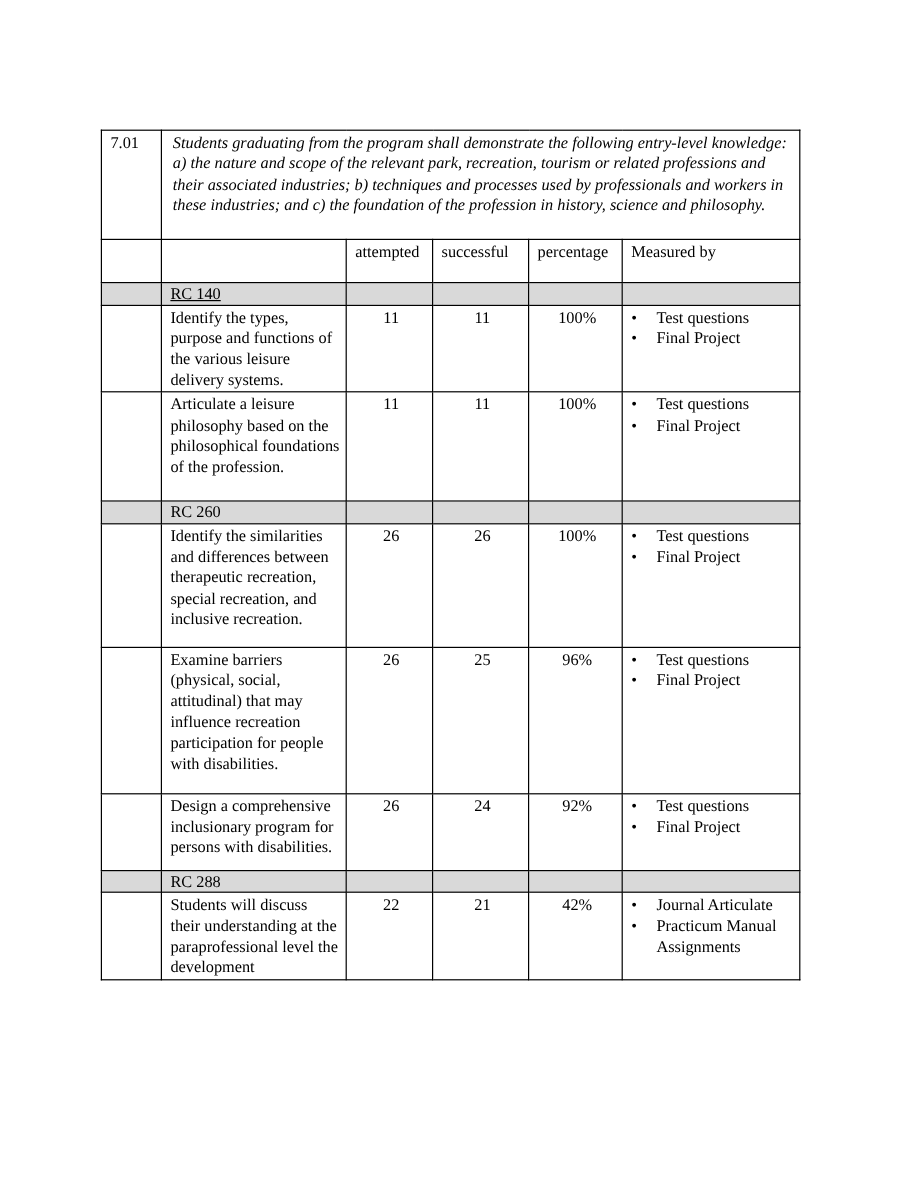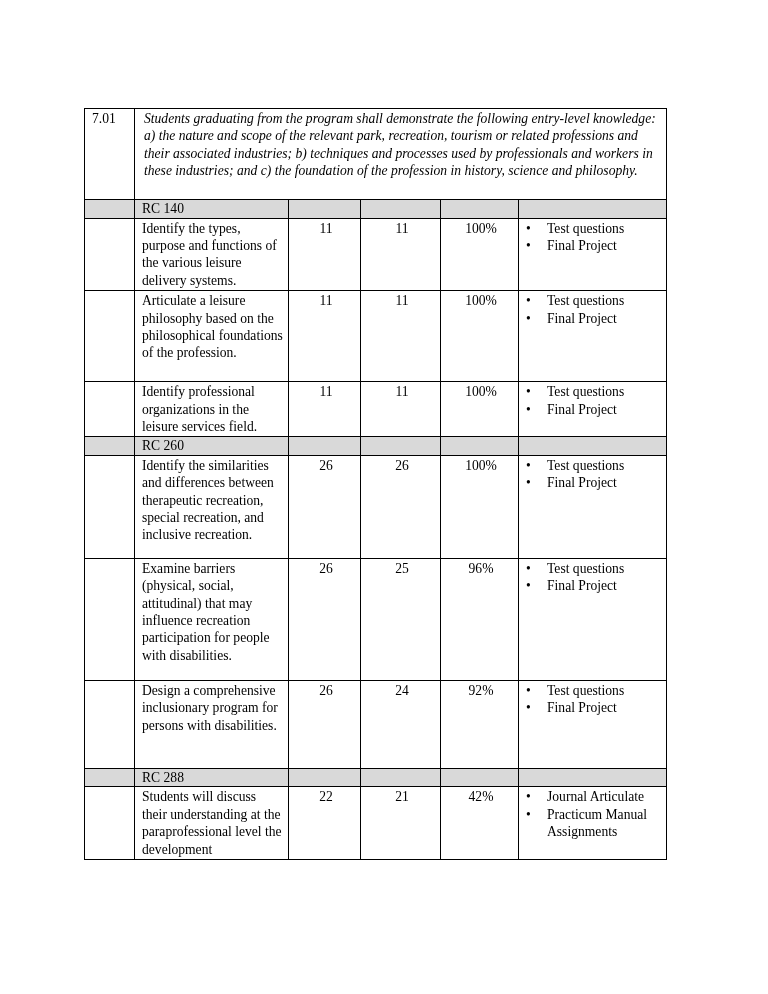--- a/index.html
+++ b/index.html
@@ -52,21 +52,29 @@
     <col style="width:72px">
     <col style="width:80px">
     <col style="width:78px">
     <col style="width:148px">
   </colgroup>
   <tbody>
     <tr class="standard-row" style="height:91px">
       <td>7.01</td>
       <td colspan="5" class="standard-description-cell">Students graduating from the program shall demonstrate the following entry-level knowledge:  a) the nature and scope of the relevant park, recreation, tourism or related professions and their associated industries; b) techniques and processes used by professionals and workers in these industries; and c) the foundation of the profession in history, science and philosophy.</td>
     </tr>
-  <tr class="band-row" style="height: 18px;">
+    <tr class="header-row" style="height:36px">
+      <td></td>
+      <td></td>
+      <td>attempted</td>
+      <td>successful</td>
+      <td>percentage</td>
+      <td>Measured by</td>
+    </tr>
+  <tr class="band-row" style="height: 18px; text-decoration: underline;">
         <td></td>
         <td>RC 140</td>
         <td></td>
         <td></td>
         <td></td>
         <td></td>
       </tr>
       <tr style="height: 68px;">
         <td></td>
         <td>Identify the types, purpose and functions of the various leisure delivery systems.</td>
@@ -80,37 +88,20 @@
           </div>
           <div class="bullet-item">
             <span class="bullet-glyph">•</span>
             <span class="bullet-text">Final Project</span>
           </div>
         </td>
       </tr>
       <tr style="height: 91px;">
         <td></td>
         <td>Articulate a leisure philosophy based on the philosophical foundations of the profession.</td>
-        <td class="num-cell">11</td>
-        <td class="num-cell">11</td>
-        <td class="num-cell">100%</td>
-        <td class="measured-cell">
-          <div class="bullet-item">
-            <span class="bullet-glyph">•</span>
-            <span class="bullet-text">Test questions</span>
-          </div>
-          <div class="bullet-item">
-            <span class="bullet-glyph">•</span>
-            <span class="bullet-text">Final Project</span>
-          </div>
-        </td>
-      </tr>
-      <tr style="height: 51px;">
-        <td></td>
-        <td>Identify professional organizations in the leisure services field.</td>
         <td class="num-cell">11</td>
         <td class="num-cell">11</td>
         <td class="num-cell">100%</td>
         <td class="measured-cell">
           <div class="bullet-item">
             <span class="bullet-glyph">•</span>
             <span class="bullet-text">Test questions</span>
           </div>
           <div class="bullet-item">
             <span class="bullet-glyph">•</span>
@@ -153,21 +144,21 @@
           <div class="bullet-item">
             <span class="bullet-glyph">•</span>
             <span class="bullet-text">Test questions</span>
           </div>
           <div class="bullet-item">
             <span class="bullet-glyph">•</span>
             <span class="bullet-text">Final Project</span>
           </div>
         </td>
       </tr>
-      <tr style="height: 88px;">
+      <tr style="height: 64px;">
         <td></td>
         <td>Design a comprehensive inclusionary program for persons with disabilities.</td>
         <td class="num-cell">26</td>
         <td class="num-cell">24</td>
         <td class="num-cell">92%</td>
         <td class="measured-cell">
           <div class="bullet-item">
             <span class="bullet-glyph">•</span>
             <span class="bullet-text">Test questions</span>
           </div>

